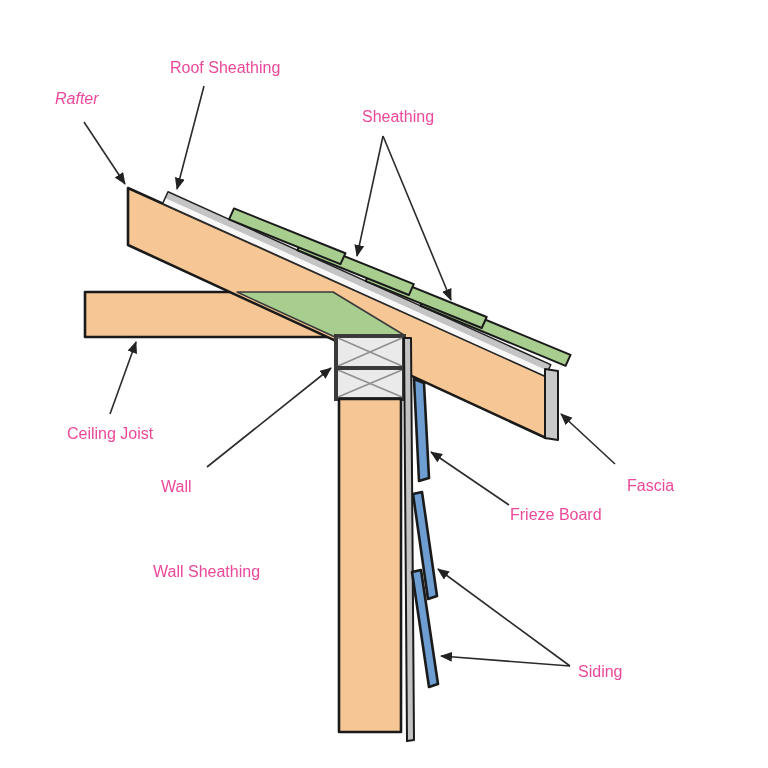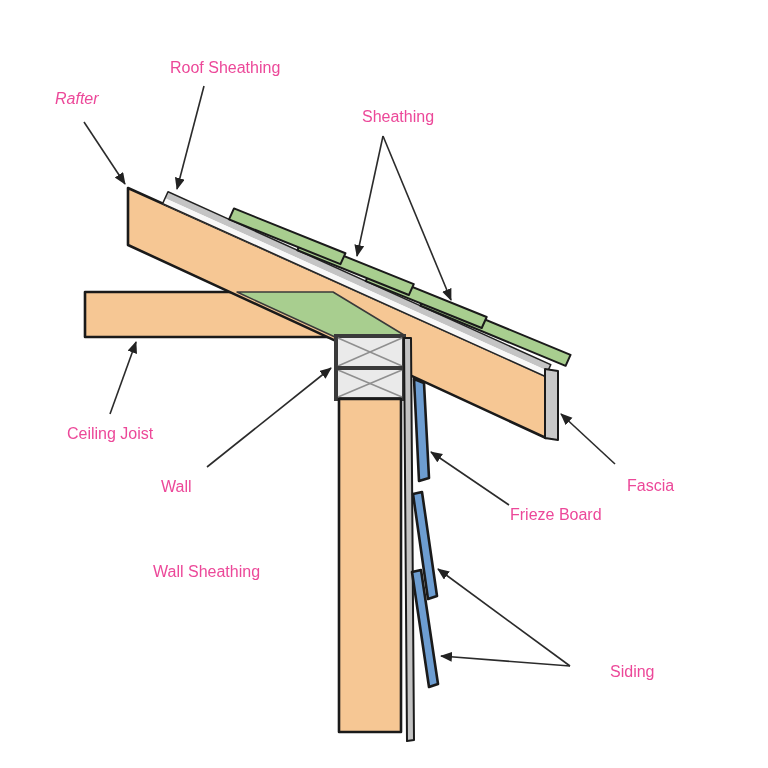--- a/index.html
+++ b/index.html
@@ -93,15 +93,15 @@
   </svg>
 
   <div class="lbl" style="left:55px;  top:90px;font-style:italic;">Rafter</div>
   <div class="lbl" style="left:170px; top:59px;">Roof Sheathing</div>
   <div class="lbl" style="left:362px; top:108px;">Sheathing</div>
   <div class="lbl" style="left:67px;  top:425px;">Ceiling Joist</div>
   <div class="lbl" style="left:161px; top:478px;">Wall</div>
   <div class="lbl" style="left:153px; top:535px;margin-top:28px;">Wall Sheathing</div>
   <div class="lbl" style="left:627px; top:477px;">Fascia</div>
   <div class="lbl" style="left:510px; top:506px;">Frieze Board</div>
-  <div class="lbl" style="left:578px; top:663px;margin-left:32px;">Siding</div>
+  <div class="lbl" style="left:578px; top:663px;">Siding</div>
 
 </div>
 
 </body></html>

